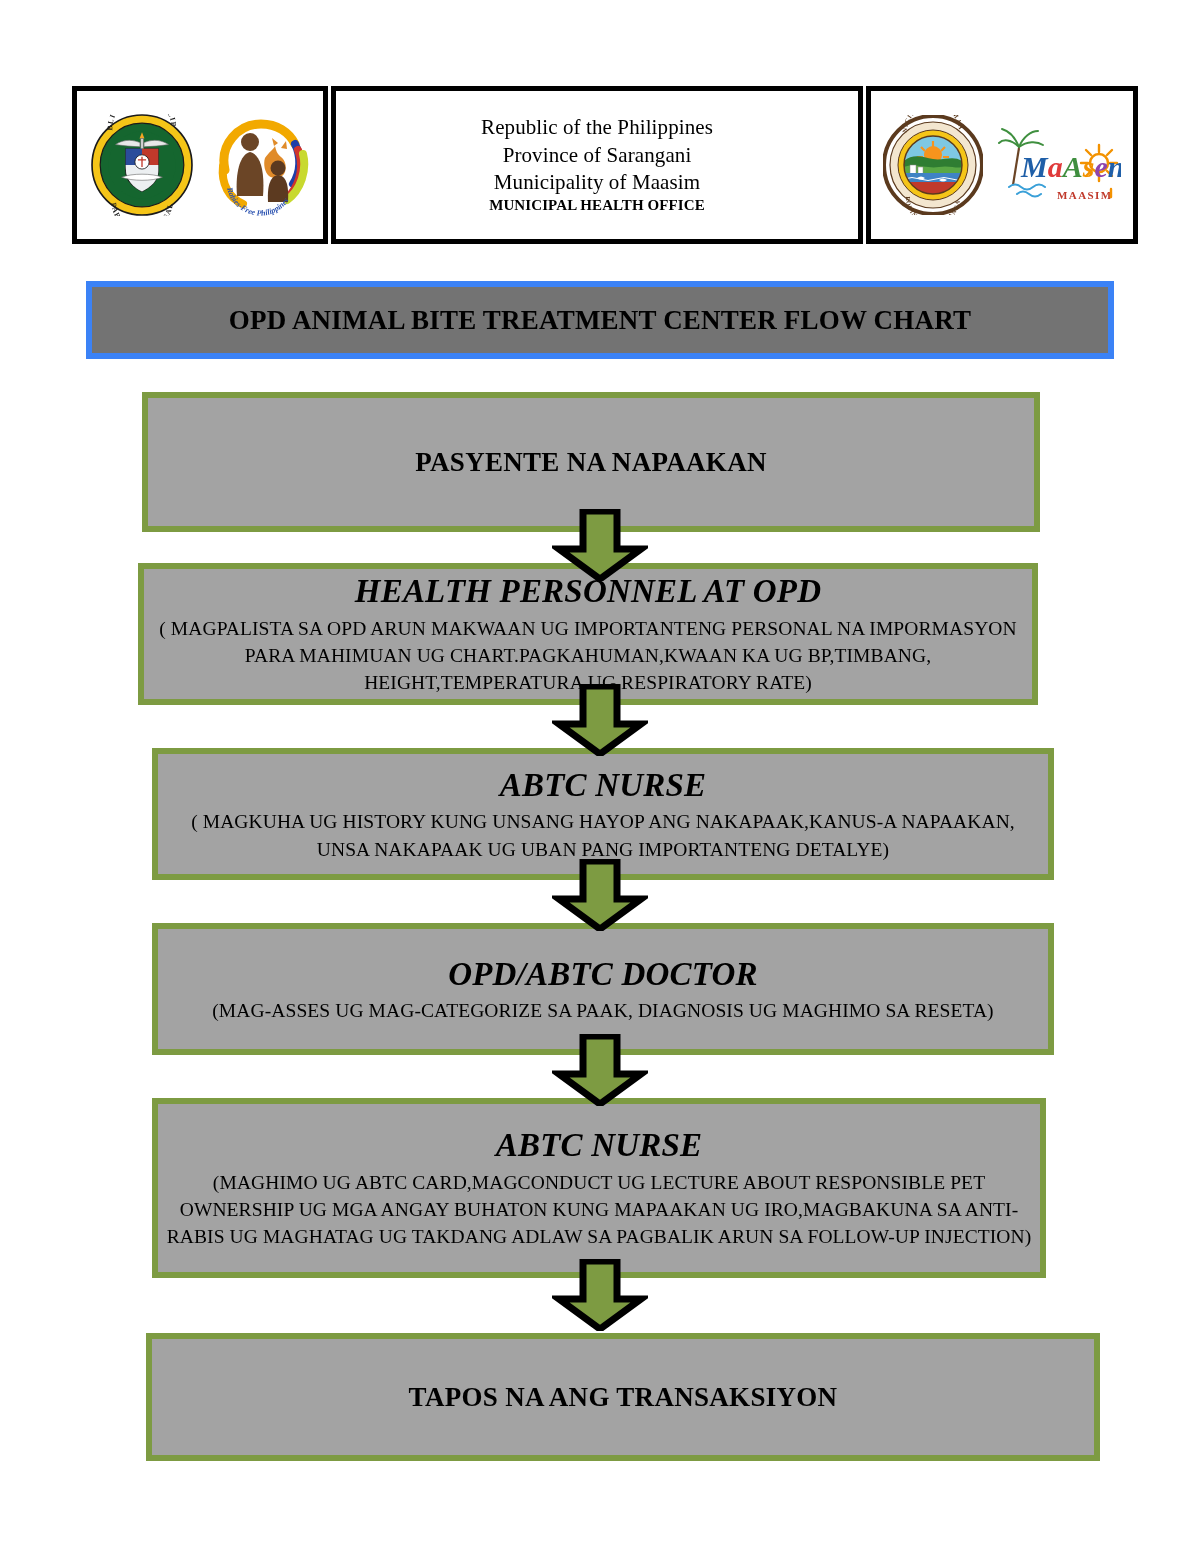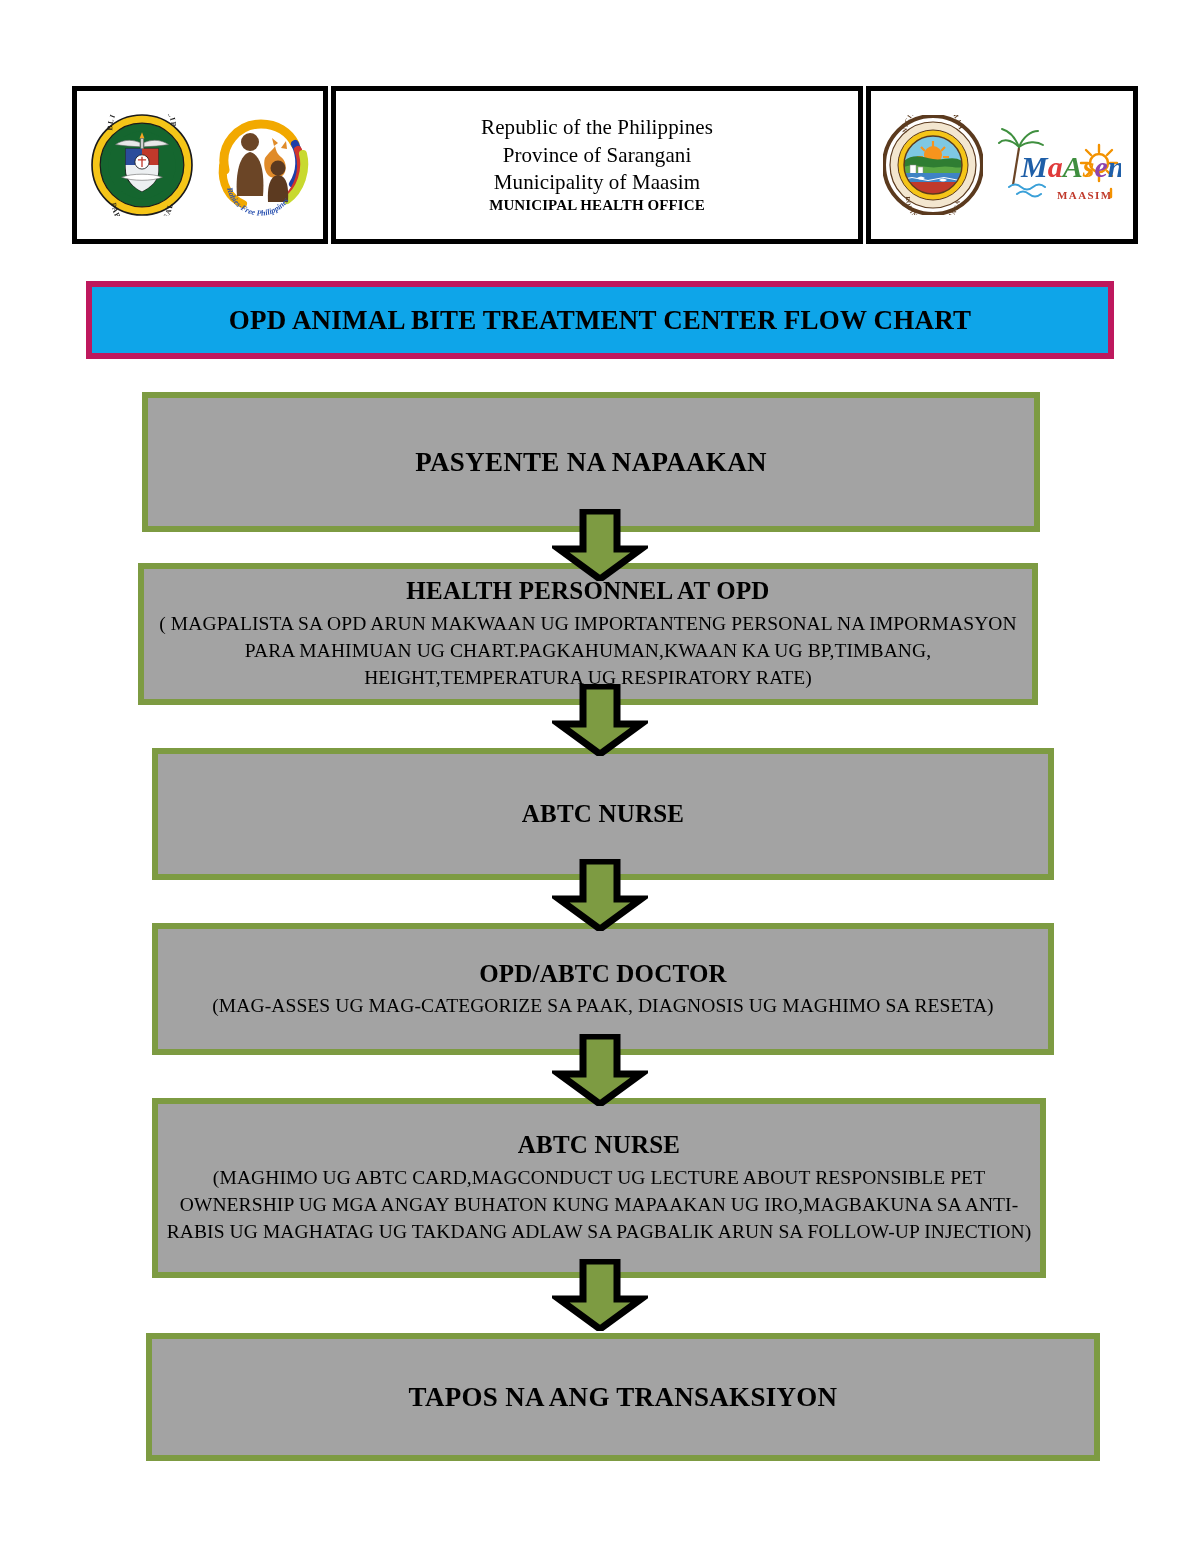--- a/index.html
+++ b/index.html
@@ -55,22 +55,22 @@
   }
 
   
   .title-banner {
     position: absolute;
     left: 86px;
     top: 281px;
     width: 1028px;
     height: 78px;
     box-sizing: border-box;
-    border: 6px solid #be185d;
-    background: #0ea5e9;
+    border: 6px solid #3b82f6;
+    background: #737373;
     display: flex;
     align-items: center;
     justify-content: center;
   }
   .title-banner-text {
     font-size: 27px;
     font-weight: bold;
     letter-spacing: 0.2px;
     text-align: center;
   }
@@ -81,24 +81,25 @@
     box-sizing: border-box;
     border: 6px solid #7d9b42;
     background: #a3a3a3;
     display: flex;
     flex-direction: column;
     align-items: center;
     justify-content: center;
     text-align: center;
   }
   .box-title {
-    font-size: 25px;
+    font-size: 33px;
     font-weight: bold;
     letter-spacing: 0.2px;
     line-height: 1.22;
+    font-style: italic;
   }
   .box-body {
     font-size: 19.5px;
     line-height: 1.40;
     letter-spacing: 0.1px;
     padding: 0 8px;
     margin-top: 3px;
   }
   .box-title-only {
     font-size: 27px;
@@ -284,20 +285,21 @@
   <div class="box-title-only">PASYENTE NA NAPAAKAN</div>
 </div>
 
 <div class="flowbox" id="box2">
   <div class="box-title">HEALTH PERSONNEL AT OPD</div>
   <div class="box-body">( MAGPALISTA SA OPD ARUN MAKWAAN UG IMPORTANTENG PERSONAL NA IMPORMASYON PARA MAHIMUAN UG CHART.PAGKAHUMAN,KWAAN KA UG BP,TIMBANG, HEIGHT,TEMPERATURA UG RESPIRATORY RATE)</div>
 </div>
 
 <div class="flowbox" id="box3">
   <div class="box-title">ABTC NURSE</div>
+  <div class="box-body">( MAGKUHA UG HISTORY KUNG UNSANG HAYOP ANG NAKAPAAK,KANUS-A NAPAAKAN, UNSA NAKAPAAK UG UBAN PANG IMPORTANTENG DETALYE)</div>
 </div>
 
 <div class="flowbox" id="box4">
   <div class="box-title">OPD/ABTC DOCTOR</div>
   <div class="box-body">(MAG-ASSES UG MAG-CATEGORIZE SA PAAK, DIAGNOSIS UG MAGHIMO SA RESETA)</div>
 </div>
 
 <div class="flowbox" id="box5">
   <div class="box-title">ABTC NURSE</div>
   <div class="box-body">(MAGHIMO UG ABTC CARD,MAGCONDUCT UG LECTURE ABOUT RESPONSIBLE PET OWNERSHIP UG MGA ANGAY BUHATON KUNG MAPAAKAN UG IRO,MAGBAKUNA SA ANTI-RABIS UG MAGHATAG UG TAKDANG ADLAW SA PAGBALIK ARUN SA FOLLOW-UP INJECTION)</div>

